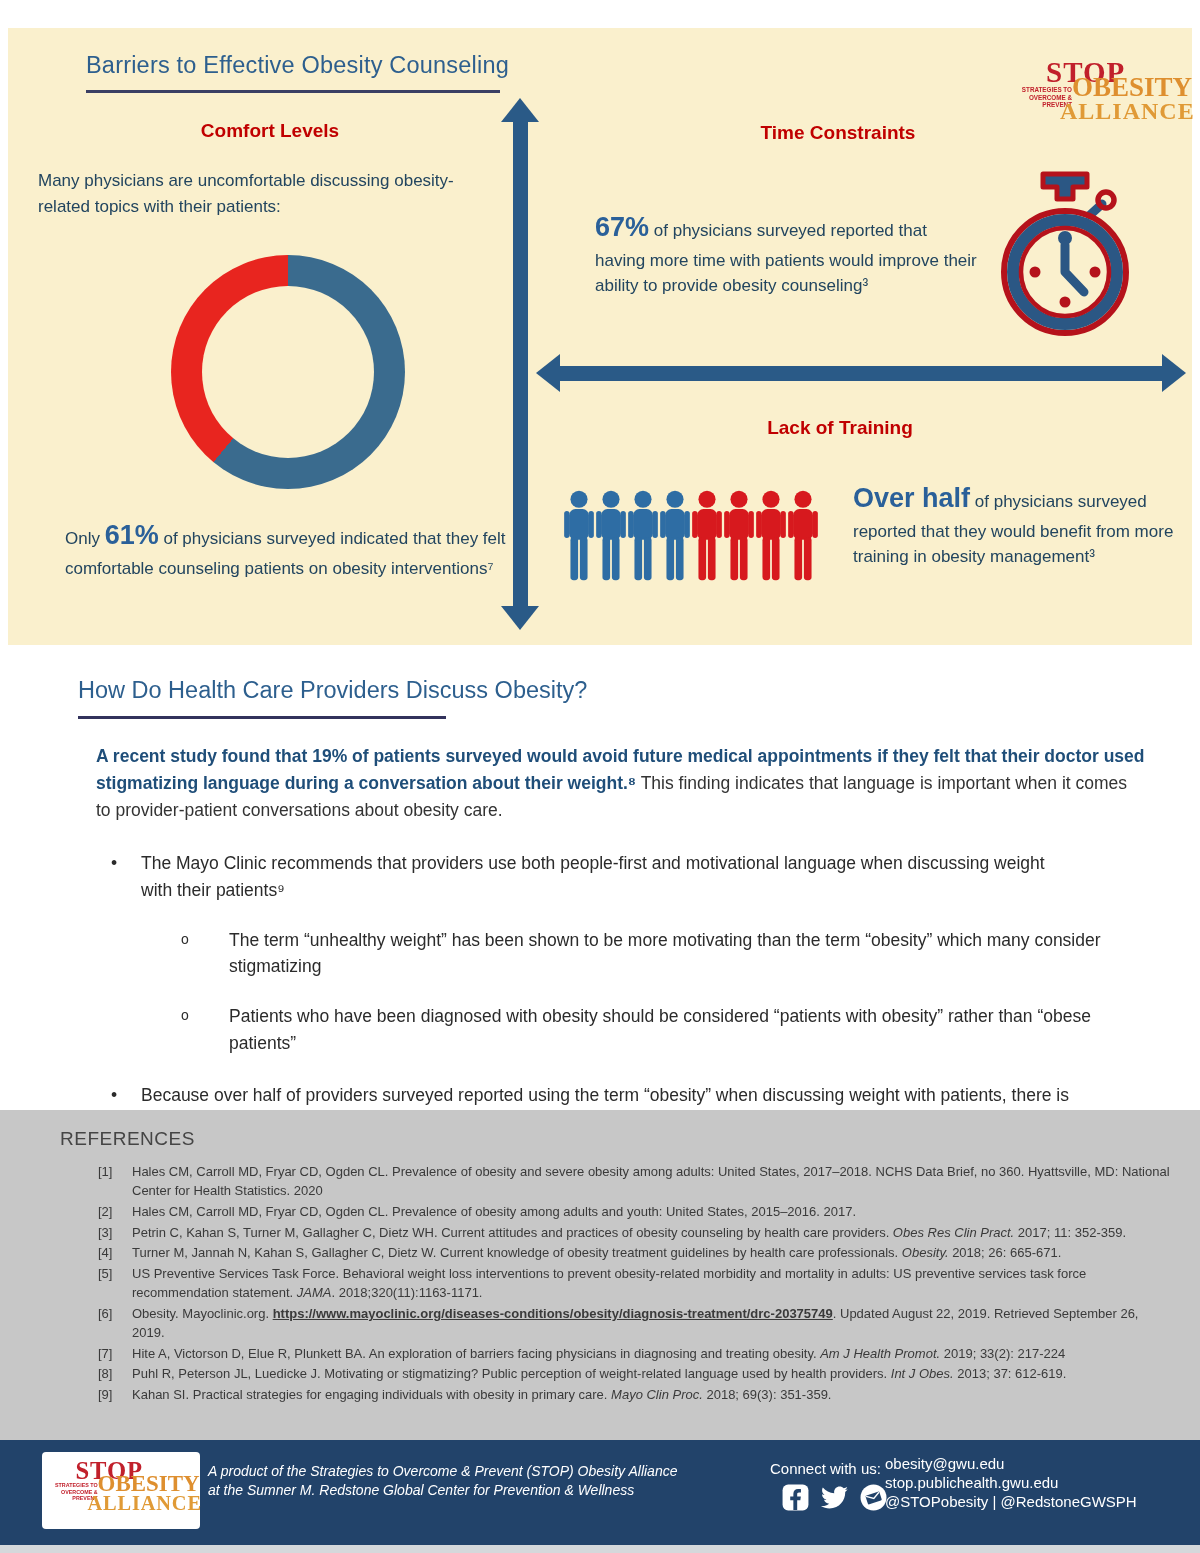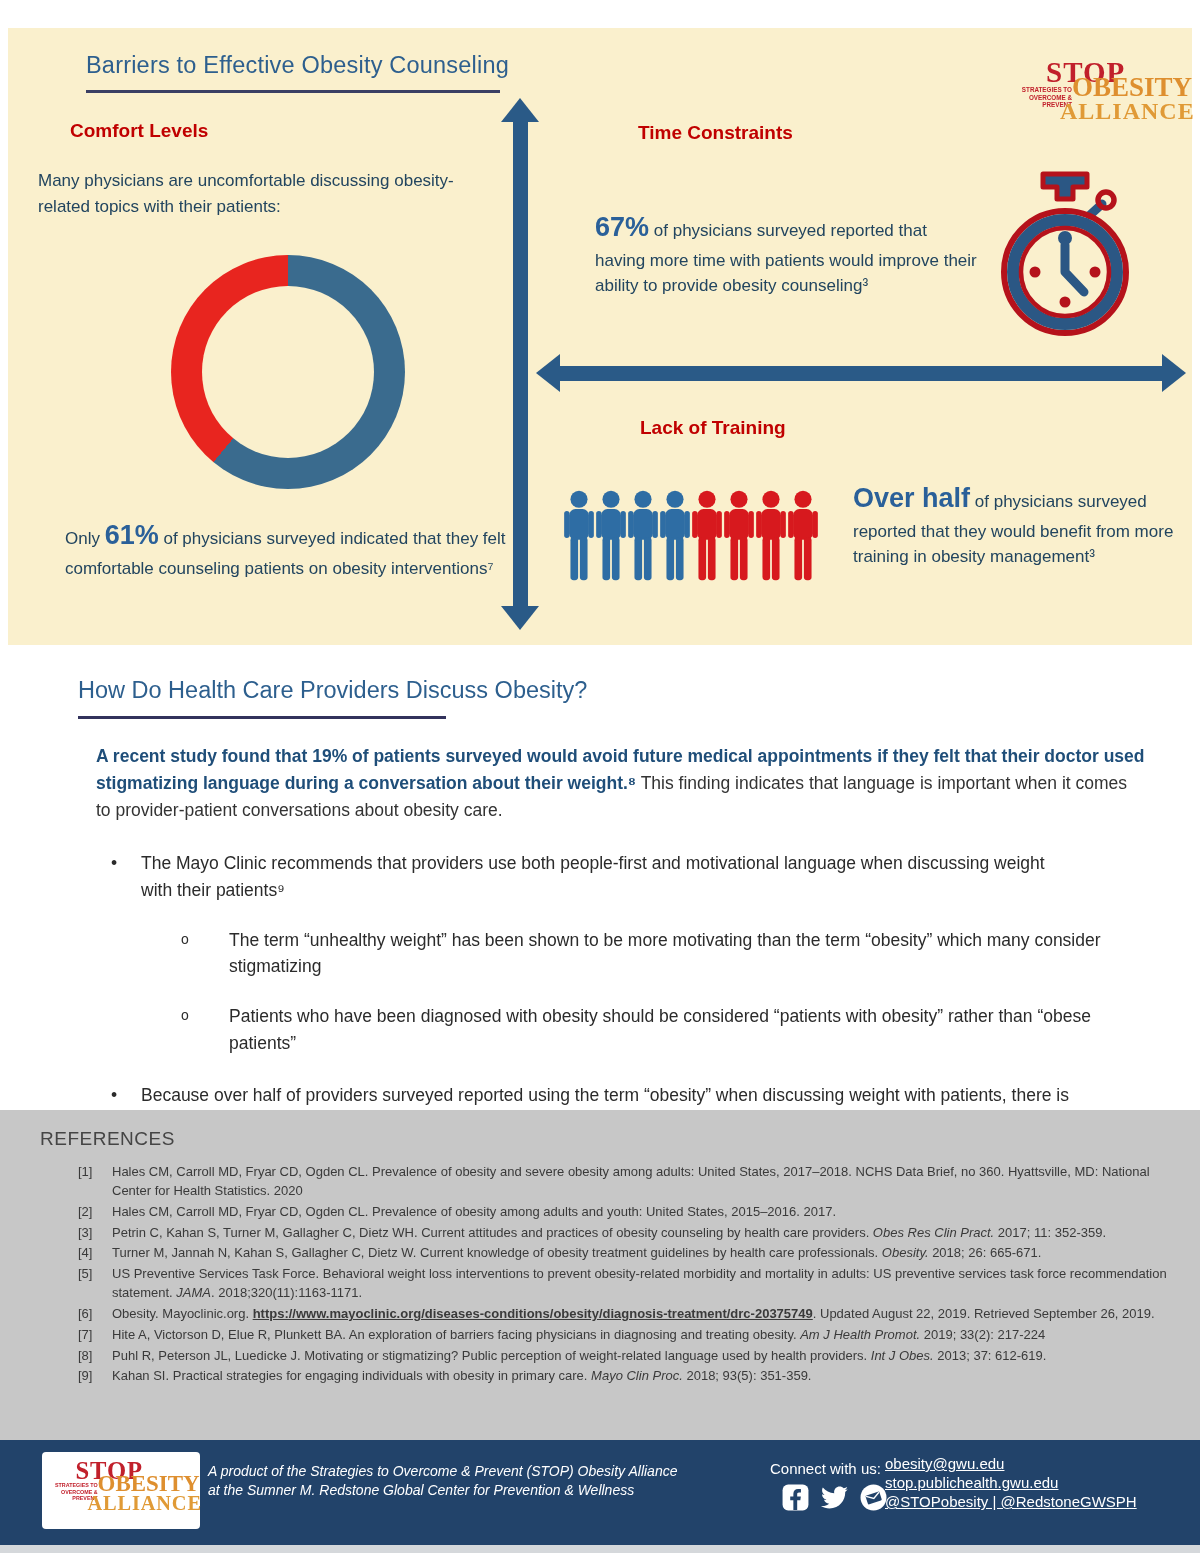--- a/index.html
+++ b/index.html
@@ -4,21 +4,21 @@
 <style>
   * { margin:0; padding:0; box-sizing:border-box; }
   body { font-family:"Liberation Sans", sans-serif; background:#ffffff; }
   #page { position:relative; width:1200px; height:1553px; background:#ffffff; overflow:hidden; }
 
   
   .panel { position:absolute; left:8px; top:28px; width:1184px; height:617px; background:#FAF0CD;padding-left:20px; }
   .ig-title { position:absolute; left:78px; top:24px; font-size:23.5px; color:#2D5F8E; letter-spacing:.2px; }
   .ig-title-rule { position:absolute; left:78px; top:62px; width:414px; height:2.5px; background:#3A3F63; }
 
-  .quad-head { position:absolute; width:400px; font-size:19px; font-weight:bold; color:#C00000; }
+  .quad-head { position:absolute; width:400px; text-align:center; font-size:19px; font-weight:bold; color:#C00000; }
   .q-comfort-head { left:62px; top:92px; }
   .q-time-head { left:630px; top:94px; }
   .q-train-head { left:632px; top:389px; }
 
   .q-text { color:#22455F; font-size:17px; line-height:1.5; text-align:left; }
   .q-comfort-intro { position:absolute; left:30px; top:140px; width:464px; }
   .q-comfort-stat { position:absolute; left:57px; top:487px; width:460px; }
   .q-time-stat { position:absolute; left:587px; top:179px; width:385px; }
   .q-train-stat { position:absolute; left:845px; top:450px; width:325px; }
   .stat-big { font-size:27px; font-weight:bold; color:#2A6099; }
@@ -60,38 +60,38 @@
   .d-lead { margin:24px 70px 0 80px; font-size:17.5px; line-height:1.55; color:#333333; }
   .d-lead .lead-bold { font-weight:bold; color:#1F4E79; }
   .bullet { display:flex; margin:26px 60px 0 95px; font-size:17.5px; line-height:1.5; color:#2b2b2b; }
   .bullet .dot { width:30px; flex:none; }
   .bullet .txt { flex:1; max-width:930px; }
   .subbullet { display:flex; margin:24px 60px 0 165px; font-size:17.5px; line-height:1.5; color:#2b2b2b; }
   .subbullet .dot { width:32px; flex:none; font-size:14px; padding-top:2px; }
   .subbullet .txt { flex:1; max-width:880px;margin-left:16px; }
 
   
-  .section-refs { position:absolute; left:0; top:1110px; width:1200px; height:330px; background:#C7C7C7; }
+  .section-refs { position:absolute; left:0; top:1110px; width:1200px; height:330px; background:#C7C7C7;padding-left:20px; }
   .refs-head { margin:18px 0 0 40px; font-size:19px; font-weight:normal; letter-spacing:.5px; color:#454545; }
   .refs-list { list-style:none; margin:13px 28px 0 78px; }
   .refs-list li { display:flex; font-size:13px; line-height:1.45; color:#3a3a3a; margin-bottom:2px; }
   .ref-num { width:34px; flex:none; }
   .ref-text { flex:1; }
   .ref-text em { font-style:italic; }
   .ref-link { font-weight:bold; text-decoration:underline; cursor:pointer; }
 
   
   .section-footer { position:absolute; left:0; top:1440px; width:1200px; height:105px; background:#22436A; }
   .logo-box { position:absolute; left:42px; top:12px; width:158px; height:77px; background:#ffffff; border-radius:4px; }
   .logo-box .soa-logo { transform:scale(.85); transform-origin:top left; margin:8px 0 0 8px; }
   .f-product { position:absolute; left:208px; top:22px; width:480px; font-size:14px; font-style:italic; line-height:1.35; color:#ffffff; }
   .f-connect { position:absolute; left:770px; top:20px; font-size:15px; color:#ffffff; }
   .f-social { position:absolute; left:782px; top:44px; display:flex; gap:11px; }
   .f-social svg { cursor:pointer; }
-  .f-contact { position:absolute; left:885px; top:14px; font-size:15px; line-height:1.27; color:#ffffff;text-decoration:underline; }
+  .f-contact { position:absolute; left:885px; top:14px; font-size:15px; line-height:1.27; color:#ffffff; }
   .f-contact div { cursor:pointer; }
   .bottom-strip { position:absolute; left:0; top:1545px; width:1200px; height:8px; background:#D5D8DB; }
 </style>
 </head>
 <body>
 
 <div id="page">
 
   <div class="panel">
     <div class="ig-title">Barriers to Effective Obesity Counseling</div>
@@ -282,21 +282,21 @@
           <span class="ref-text"><span>Hite A, Victorson D, Elue R, Plunkett BA. An exploration of barriers facing physicians in diagnosing and treating obesity. </span><em>Am J Health Promot.</em><span class="ref-link"></span><span> 2019; 33(2): 217-224</span></span>
         </li>
 
         <li>
           <span class="ref-num">[8]</span>
           <span class="ref-text"><span>Puhl R, Peterson JL, Luedicke J. Motivating or stigmatizing? Public perception of weight-related language used by health providers. </span><em>Int J Obes.</em><span class="ref-link"></span><span> 2013; 37: 612-619.</span></span>
         </li>
 
         <li>
           <span class="ref-num">[9]</span>
-          <span class="ref-text"><span>Kahan SI. Practical strategies for engaging individuals with obesity in primary care. </span><em>Mayo Clin Proc.</em><span class="ref-link"></span><span> 2018; 93(5): 351-359.</span></span>
+          <span class="ref-text"><span>Kahan SI. Practical strategies for engaging individuals with obesity in primary care. </span><em>Mayo Clin Proc.</em><span class="ref-link"></span><span> 2018; 69(3): 351-359.</span></span>
         </li>
       </ul>
   </div>
 
   <div class="section-footer">
     <div class="logo-box">
       <div class="soa-logo">
         <span class="soa-stop">STOP</span>
         <span class="soa-tag">
           <span>STRATEGIES TO</span><br>

